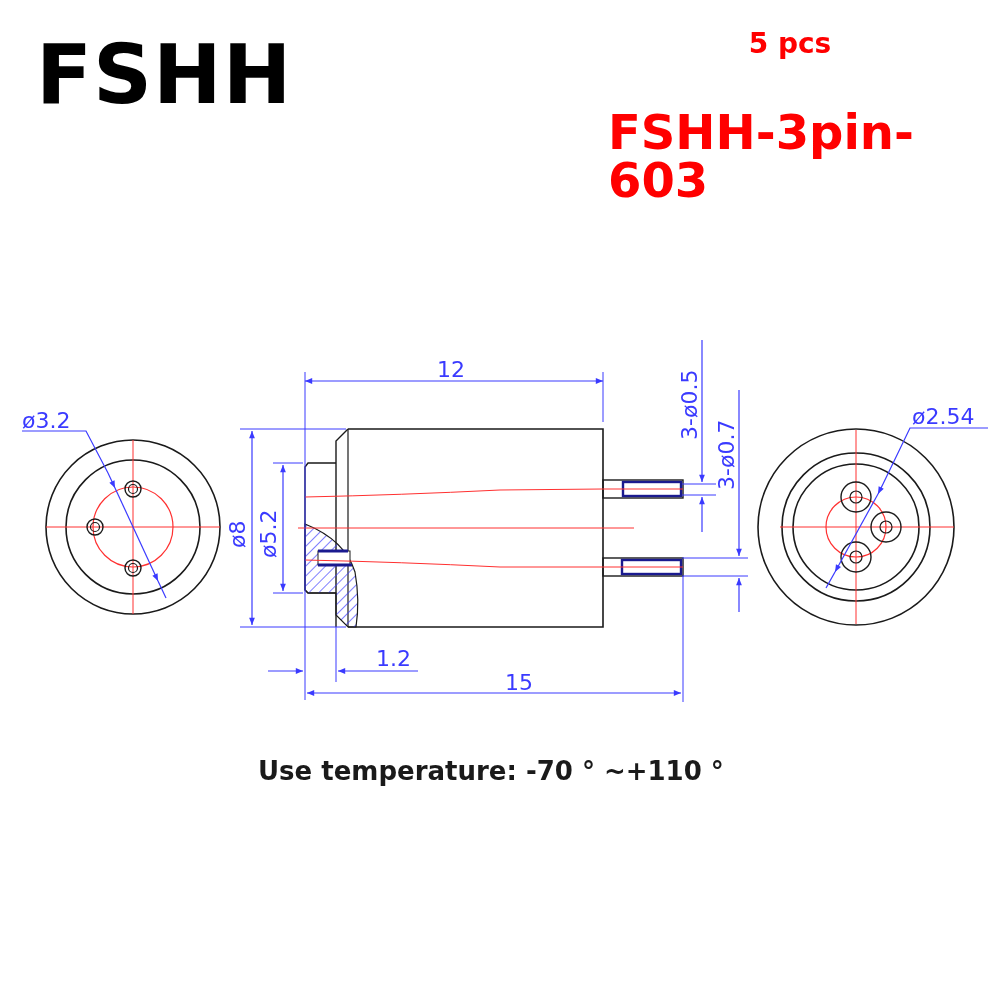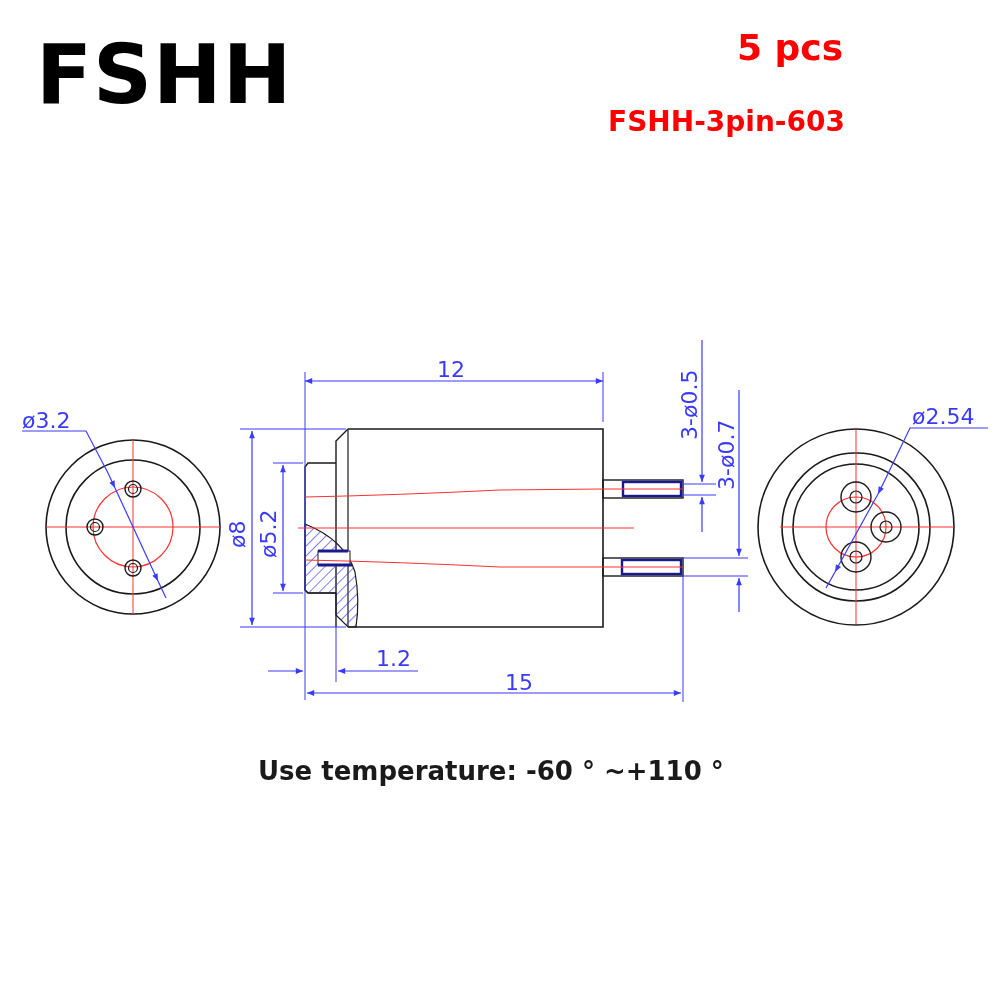--- a/index.html
+++ b/index.html
@@ -1,20 +1,20 @@
 <!DOCTYPE html>
 <html><head>
 <meta charset="utf-8">
 <style>
   html, body { margin: 0; padding: 0; background: #ffffff; }
   body { width: 1000px; height: 1000px; position: relative; overflow: hidden; font-family: "DejaVu Sans", sans-serif; }
   .brand { position: absolute; left: 36px; top: 34px; font-size: 82px; font-weight: bold; color: #000000; letter-spacing: 1px; line-height: 1; }
-  .qty { position: absolute; left: 0; width: 1000px; top: 30px; text-align: center; padding-left: 580px; box-sizing: border-box; font-size: 36px; font-weight: bold; color: #ff0000; line-height: 1; }
+  .qty { position: absolute; left: 0; width: 1000px; top: 30px; text-align: center; padding-left: 580px; box-sizing: border-box; font-size: 28px; font-weight: bold; color: #ff0000; line-height: 1; }
   .qty span { display: inline-block; width: 240px; text-align: center; }
-  .model { position: absolute; left: 608px; top: 108px; font-size: 28px; font-weight: bold; color: #ff0000; line-height: 1; }
+  .model { position: absolute; left: 608px; top: 108px; font-size: 48px; font-weight: bold; color: #ff0000; line-height: 1; }
   .temp { position: absolute; left: 258px; top: 758px; font-size: 26px; font-weight: bold; color: #1a1a1a; line-height: 1; }
   svg.drawing { position: absolute; left: 0; top: 0; }
   .dimtext { font-family: "DejaVu Sans", sans-serif; fill: #3a3aff; font-size: 22px; }
 </style>
 </head>
 <body>
 
 <div class="brand">FSHH</div>
 <div class="qty"><span>5 pcs</span></div>
 <div class="model">FSHH-3pin-603</div>
@@ -120,13 +120,13 @@
     <circle cx="856" cy="557" r="15" fill="none" stroke="#1a1a1a" stroke-width="1.4"></circle>
     <circle cx="856" cy="557" r="6" fill="none" stroke="#1a1a1a" stroke-width="1.2"></circle>
     <polyline points="988,428 910,428 883,484" fill="none" stroke="#3a3aff" stroke-width="1.2"></polyline>
     <line x1="883" y1="484" x2="878" y2="494" stroke="#3a3aff" stroke-width="1.2" marker-end="url(#arr)"></line>
     <line x1="878" y1="494" x2="835" y2="572" stroke="#3a3aff" stroke-width="1.2" marker-end="url(#arr)"></line>
     <line x1="835" y1="572" x2="826" y2="588" stroke="#3a3aff" stroke-width="1.2"></line>
     <text class="dimtext" x="912" y="424">ø2.54</text>
   </g>
 </svg>
 
-<div class="temp">Use temperature:  -60 ° ~+110 °</div>
+<div class="temp">Use temperature:  -70 ° ~+110 °</div>
 
 </body></html>

